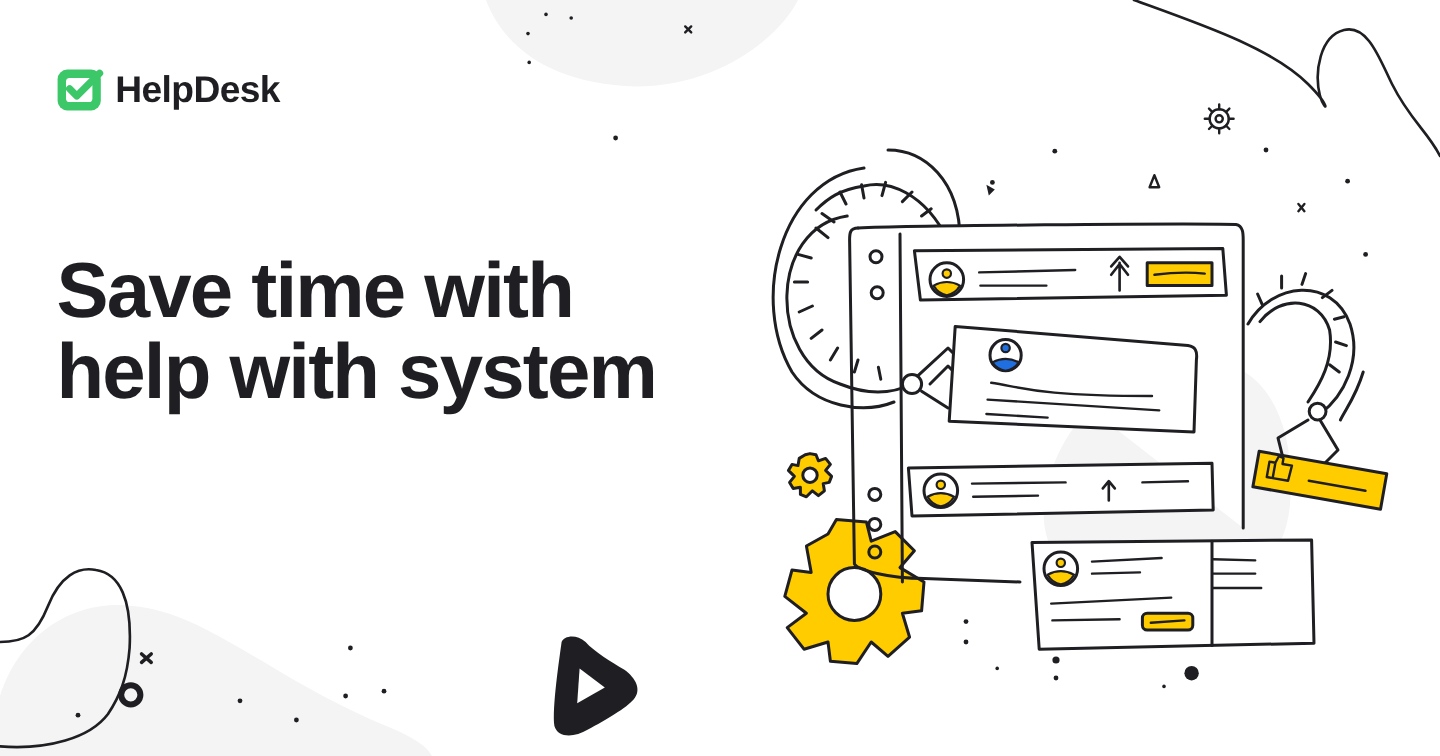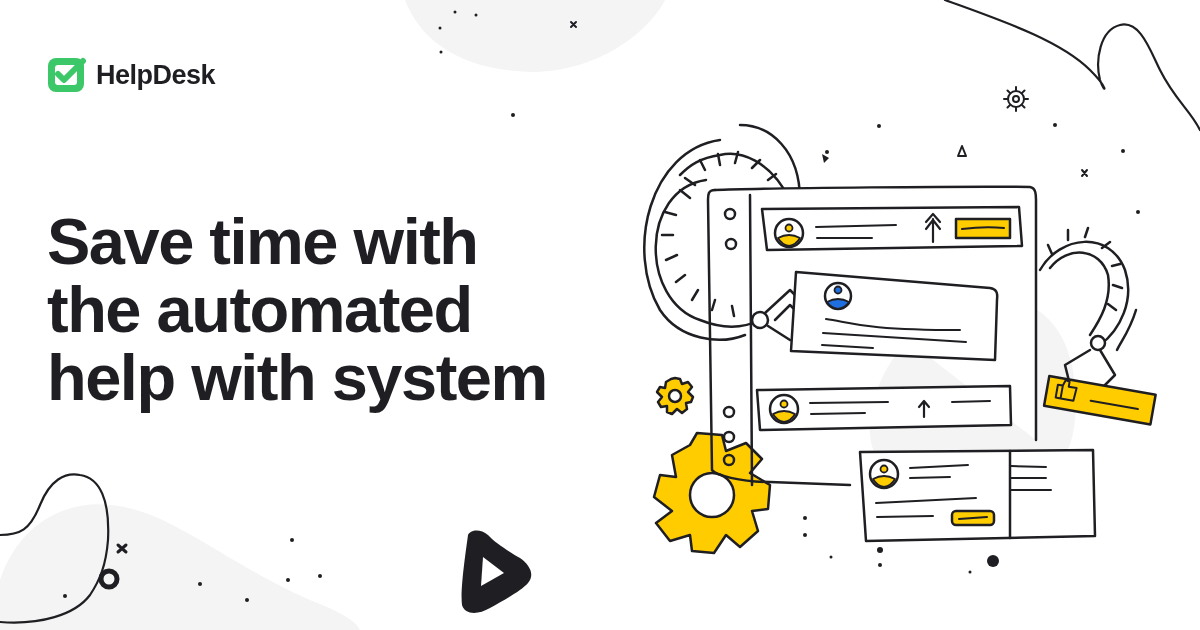--- a/index.html
+++ b/index.html
@@ -1,20 +1,20 @@
 <!DOCTYPE html>
 <html><head>
 <meta charset="utf-8">
 <style>
   html, body { margin:0; padding:0; }
   body { width:1200px; height:630px; overflow:hidden; background:#ffffff; position:relative; font-family:"Liberation Sans", sans-serif; }
   .canvas { position:absolute; left:0; top:0; width:1200px; height:630px; }
   .logo { position:absolute; left:47px; top:55px; display:flex; align-items:center; gap:9px; }
   .logo-mark { width:40px; height:40px; }
-  .logo-text { font-family:"Liberation Sans", sans-serif; font-weight:700; font-size:27px; color:#1f1f23; letter-spacing:-0.5px; }
+  .logo-text { font-family:"Liberation Sans", sans-serif; font-weight:700; font-size:31px; color:#1f1f23; letter-spacing:-0.5px; }
   .headline { position:absolute; left:47px; top:208px; margin:0; font-family:"Liberation Sans", sans-serif; font-weight:700; font-size:65px; line-height:68px; color:#1f1f23; letter-spacing:-1.5px; }
   .headline span { display:block; }
   svg.art { position:absolute; left:0; top:0; }
 </style>
 </head>
 <body>
 
 <div class="canvas">
 
   <svg class="art" width="1200" height="630" viewBox="0 0 1200 630" fill="none" stroke="#1f1f23" stroke-linecap="round" stroke-linejoin="round">
@@ -161,16 +161,15 @@
     <svg class="logo-mark" viewBox="0 0 40 40">
       <rect x="1" y="3" width="36" height="34" rx="8" fill="#3cc769"></rect>
       <rect x="8" y="10" width="22" height="20" rx="3" fill="#ffffff"></rect>
       <path d="M11 19 L17 25 L36 6" fill="none" stroke="#3cc769" stroke-width="6" stroke-linecap="round" stroke-linejoin="round"></path>
     </svg>
     <span class="logo-text">HelpDesk</span>
   </div>
 
   <h1 class="headline">
     <span>Save time with</span>
-    <span>the automated</span>
     <span>help with system</span>
   </h1>
 </div>
 
 </body></html>

